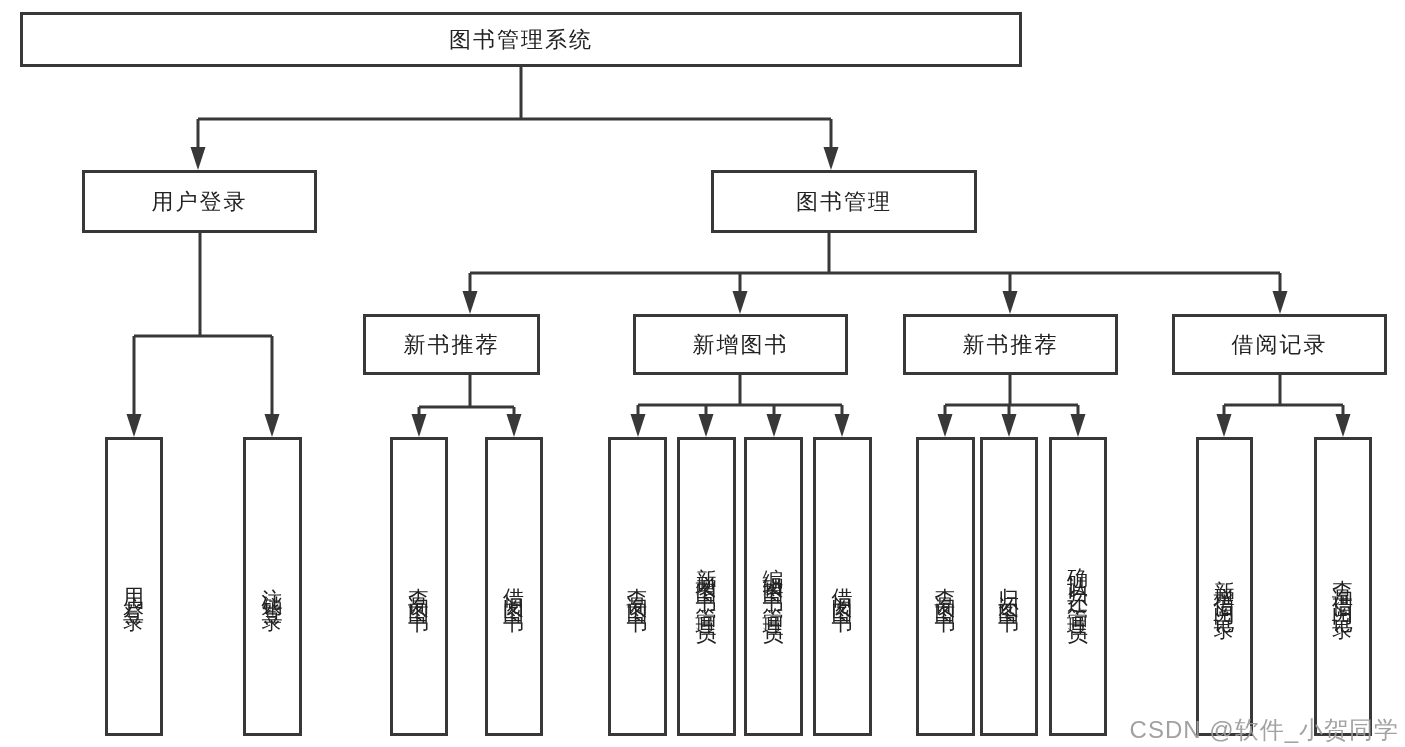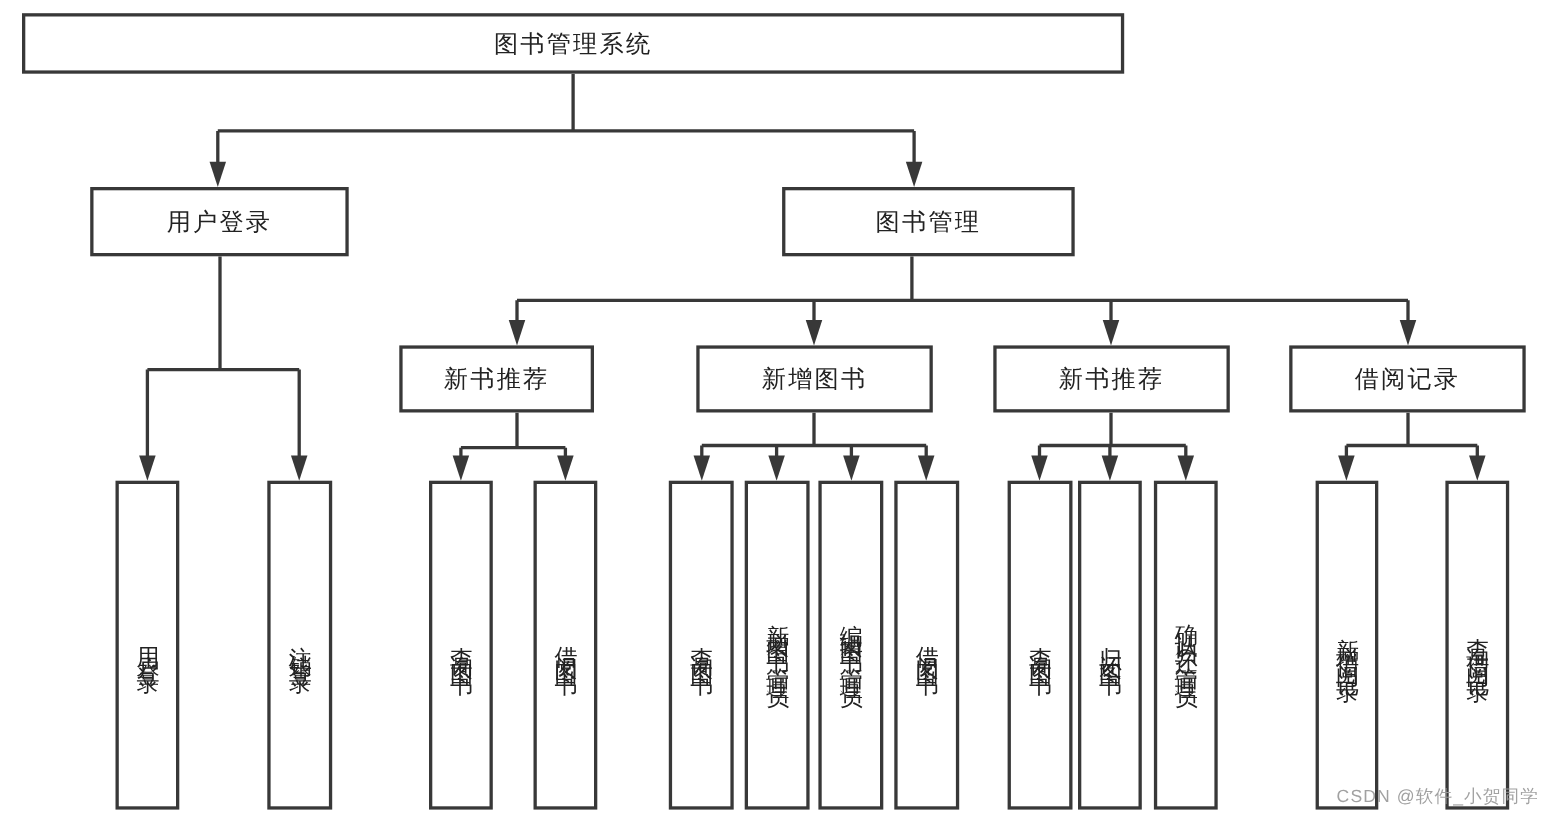--- a/index.html
+++ b/index.html
@@ -34,21 +34,21 @@
     text-orientation:mixed;
     font-size:21px;
     letter-spacing:8px;
     line-height:1;
     text-align:center;
   }
   .watermark{
     position:absolute;
     right:6px;
     top:714px;
-    font-size:16px;
+    font-size:24px;
     letter-spacing:1px;
     color:#9c9c9c;
     opacity:.95;
     white-space:nowrap;
     z-index:5;
   }
 </style>
 </head>
 <body>
 

